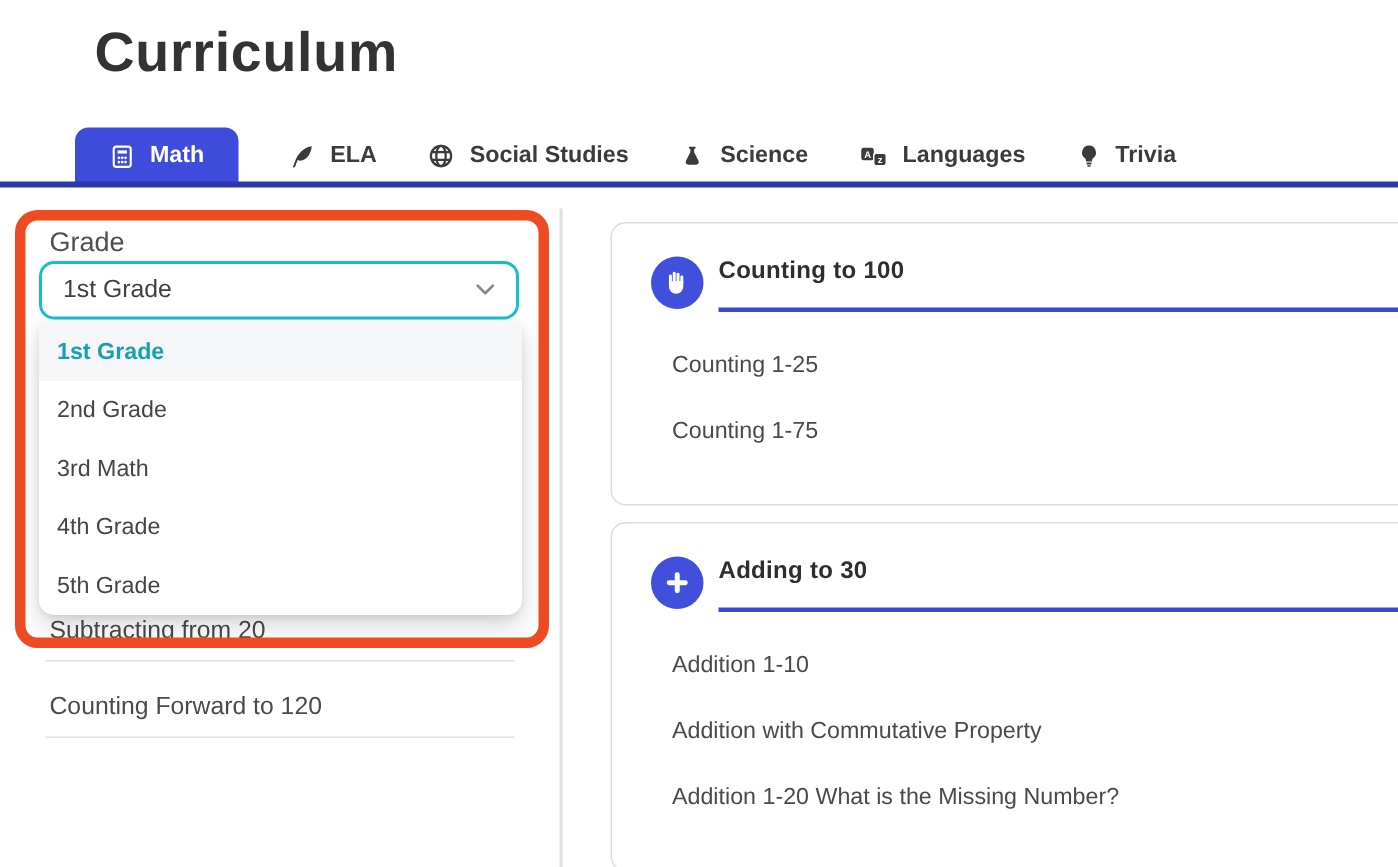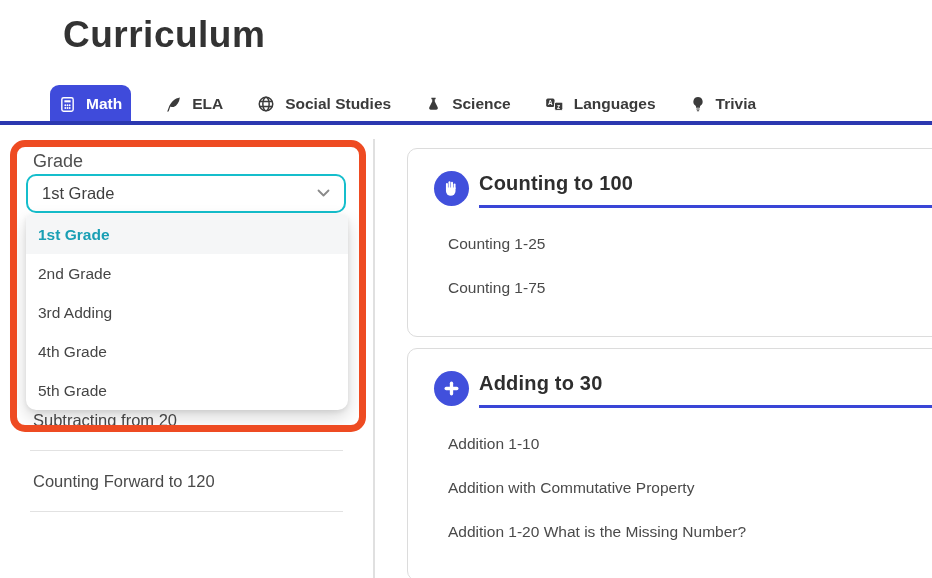--- a/index.html
+++ b/index.html
@@ -19,21 +19,21 @@
     display:flex;align-items:stretch;gap:34px;
   }
   .tab{
     display:flex;align-items:center;gap:10px;
     font-size:15.5px;font-weight:600;color:#3b3b3b;
     background:none;border:none;padding:0;cursor:pointer;
     font-family:"Liberation Sans",sans-serif;
   }
   .tab.active{
     background:#3f4bdb;color:#ffffff;
-    padding:0 9px;border-radius:9px 9px 0 0;
+    padding:0 23px;border-radius:9px 9px 0 0;
   }
   .tab .tab-icon{display:flex;align-items:center;}
   .tabs-underline{
     position:absolute;left:0;top:121px;width:932px;height:4px;
     background:#2b38b0;
   }
   
   .v-divider{
     position:absolute;left:373px;top:139px;bottom:0;width:2px;
     background:#e0e0e0;
@@ -62,21 +62,21 @@
   }
   .grade-option.selected{
     background:#f5f6f7;color:#199fb4;font-weight:700;
   }
   .sidebar-list{
     position:absolute;left:30px;top:408px;width:313px;z-index:1;
   }
   .sidebar-item{
     font-size:16.5px;color:#4a4a4a;line-height:24px;
     border-bottom:1px solid #e2e2e2;cursor:pointer;
-    padding:18px 3px 18px 3px;
+    padding:18px 3px 8px 3px;
   }
   .sidebar-list .sidebar-item:first-child{padding-top:0;}
   
   .highlight-box{
     position:absolute;left:10px;top:140px;width:356px;height:292px;
     box-sizing:border-box;border:7px solid #ee4b22;border-radius:15px;
     z-index:20;pointer-events:none;
   }
   
   .card{
@@ -87,21 +87,21 @@
   .card-1{top:148px;}
   .card-2{top:348px;}
   .card-head{position:relative;height:57px;}
   .card-icon{
     position:absolute;left:26px;top:22px;width:35px;height:35px;
     border-radius:50%;background:#4150dc;color:#ffffff;
     display:flex;align-items:center;justify-content:center;
   }
   .card-title{
     position:absolute;left:71px;top:23px;
-    font-size:20px;font-weight:700;color:#2e2e2e;letter-spacing:.2px;
+    font-size:16px;font-weight:700;color:#2e2e2e;letter-spacing:.2px;
   }
   .card-title-underline{
     position:absolute;left:71px;right:-2px;bottom:-2px;height:3.5px;
     background:#3a46d6;
   }
   .card-items{padding:16px 0 26px 40px;}
   .card-item{
     padding:13px 0;font-size:15.5px;color:#4a4a4a;cursor:pointer;
   }
 </style>
@@ -187,21 +187,21 @@
   <span class="chev">
     <svg width="13" height="9" viewBox="0 0 13 9">
         <path d="M1.5 1.5l5 5 5-5" stroke="#8a8a8a" stroke-width="1.8" fill="none" stroke-linecap="round" stroke-linejoin="round"></path>
       </svg>
   </span>
 </div>
 
 <div class="grade-menu" id="grade-menu">
     <div class="grade-option selected">1st Grade</div>
     <div class="grade-option">2nd Grade</div>
-    <div class="grade-option">3rd Adding</div>
+    <div class="grade-option">3rd Math</div>
     <div class="grade-option">4th Grade</div>
     <div class="grade-option">5th Grade</div>
   </div>
 
 <div class="sidebar-list" id="sidebar-list">
     <div class="sidebar-item">Subtracting from 20</div>
     <div class="sidebar-item">Counting Forward to 120</div>
   </div>
 
 <div id="cards">

